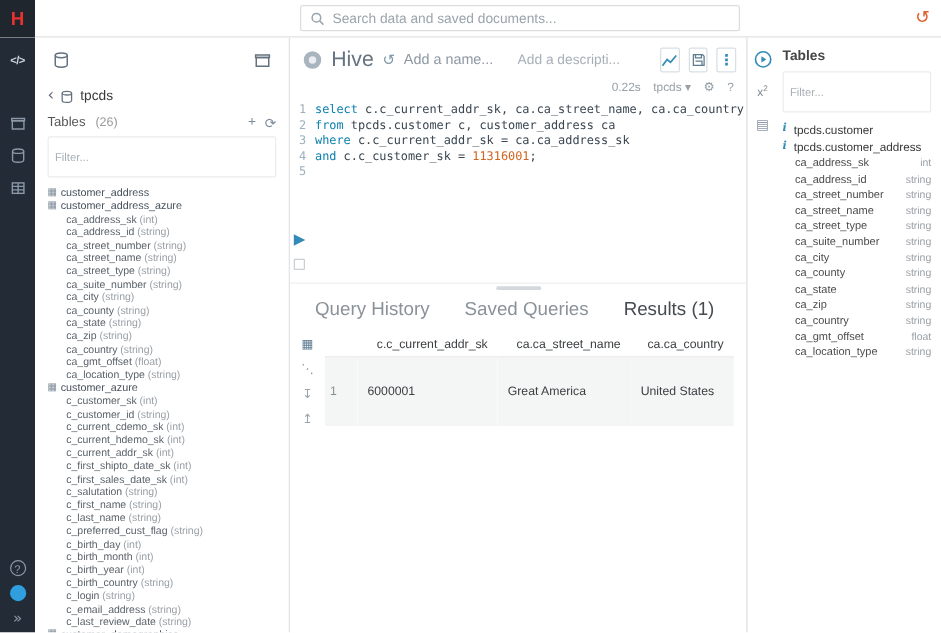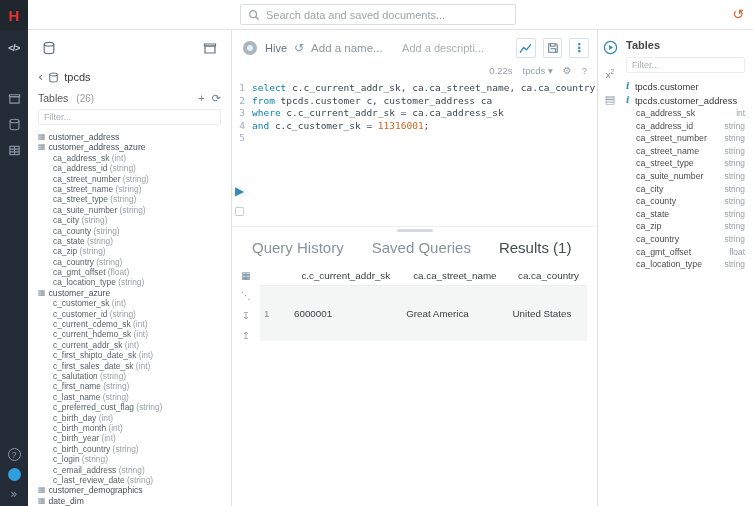--- a/index.html
+++ b/index.html
@@ -6,21 +6,21 @@
   html,body{width:753px;height:506px;overflow:hidden;background:#fff;
     font-family:"Liberation Sans",sans-serif;position:relative;font-size:11px;color:#333}
   .glyph{font-family:"DejaVu Sans",sans-serif}
 
   
   .topbar{position:absolute;left:0;top:0;width:753px;height:30px;background:#fff;
     border-bottom:1px solid #e2e2e2;z-index:10}
   .logo{position:absolute;left:0;top:0;width:28px;height:30px;background:#20262e;
     display:flex;align-items:center;justify-content:center;font-weight:bold;
     font-size:15px;color:#e8312e}
-  .search-wrap{position:absolute;left:240px;top:4px;width:276px;height:21px;
+  .search-wrap{position:absolute;left:240px;top:4px;width:352px;height:21px;
     border:1px solid #ddd;border-radius:2px;display:flex;align-items:center;
     gap:6px;padding:0 7px;background:#fff}
   .search-wrap input{border:0;outline:none;flex:1;font-size:11px;color:#555;
     font-family:"Liberation Sans",sans-serif}
   .search-wrap input::placeholder{color:#9aa4ac}
   .history-ic{position:absolute;right:9px;top:5px;color:#df5f2a;font-size:14px;
     line-height:18px;cursor:pointer}
 
   
   .left-rail{position:absolute;left:0;top:30px;width:28px;height:476px;background:#222b36;
@@ -41,35 +41,35 @@
   .lp-top{display:flex;justify-content:space-between;align-items:center;padding:11px 14px 0 14px}
   .lp-crumb{display:flex;align-items:center;gap:5px;margin:16px 10px 0 10px;color:#444}
   .crumb-back{font-size:13px;color:#667;cursor:pointer;line-height:12px}
   .crumb-db{font-size:11px;color:#383838}
   .lp-tables-row{display:flex;align-items:center;margin:9px 10px 0 10px}
   .lp-tables-row .t-label{font-size:10.5px;color:#555}
   .lp-tables-row .t-count{font-size:10px;color:#999;margin-left:8px}
   .lp-tables-row .sp{flex:1}
   .lp-tables-row .mini{color:#7a8a99;font-size:11px;margin-left:7px;cursor:pointer;line-height:11px}
   .lp-filter{margin:5px 10px 0 10px}
-  .flt{width:100%;height:16px;border:1px solid #ececec;border-radius:2px;font-size:9px;
+  .flt{width:100%;height:33px;border:1px solid #ececec;border-radius:2px;font-size:9px;
     padding:0 5px;color:#777;outline:none;font-family:"Liberation Sans",sans-serif}
   .flt::placeholder{color:#a8b0b6}
   .lp-tree{margin:7px 0 0 10px;white-space:nowrap}
   .tree-table{height:10.4px;line-height:10.4px;font-size:8.6px;color:#45505a;display:flex;
     align-items:center;gap:3px;cursor:pointer}
   .tbl-ic{font-size:8px;color:#7e8c99;font-family:"DejaVu Sans",sans-serif}
   .tree-col{height:10.4px;line-height:10.4px;font-size:8.4px;color:#5a626a;
     padding-left:15px;cursor:pointer}
   .col-tp{color:#9aa0a6}
 
   
   .main{position:absolute;left:232px;top:30px;width:365px;height:476px;background:#fff}
   .ed-header{display:flex;align-items:center;gap:7px;padding:8px 8px 0 10px}
-  .ed-title{font-size:11px;color:#667380}
+  .ed-title{font-size:17px;color:#667380}
   .undo-gl{color:#7f99ab;font-size:12px;cursor:pointer}
   .ed-header input{border:0;outline:none;font-family:Liberation Sans, sans-serif}
   .name-in{width:84px;font-size:11.5px;color:#444}
   .name-in::placeholder{color:#8d98a2}
   .desc-in{width:100px;font-size:11px;color:#555}
   .desc-in::placeholder{color:#a6afb8}
   .hd-sp{flex:1}
   .hbtn{width:27px;height:20px;border:1px solid #d8dfe5;border-radius:2px;background:#fff;
     display:flex;align-items:center;justify-content:center;cursor:pointer}
   .more-gl{color:#338bb8;font-size:12px;font-weight:bold}

